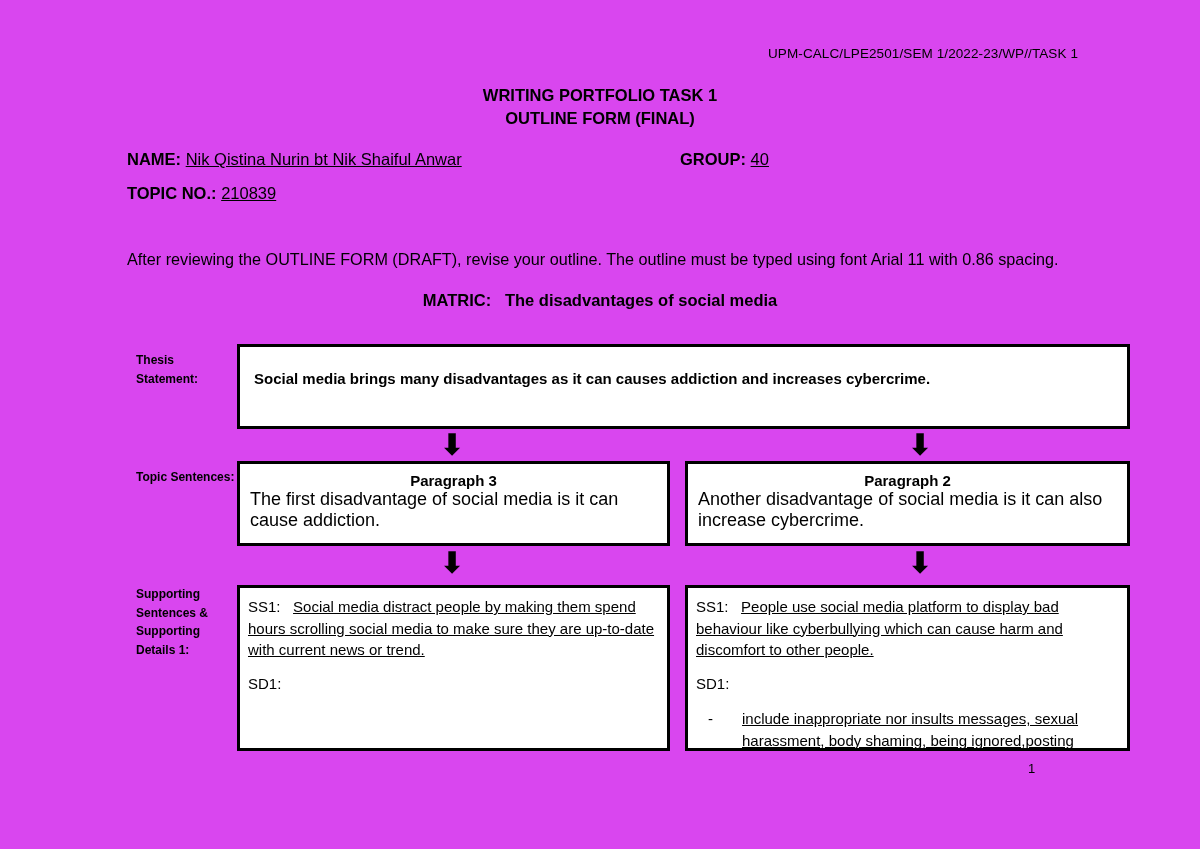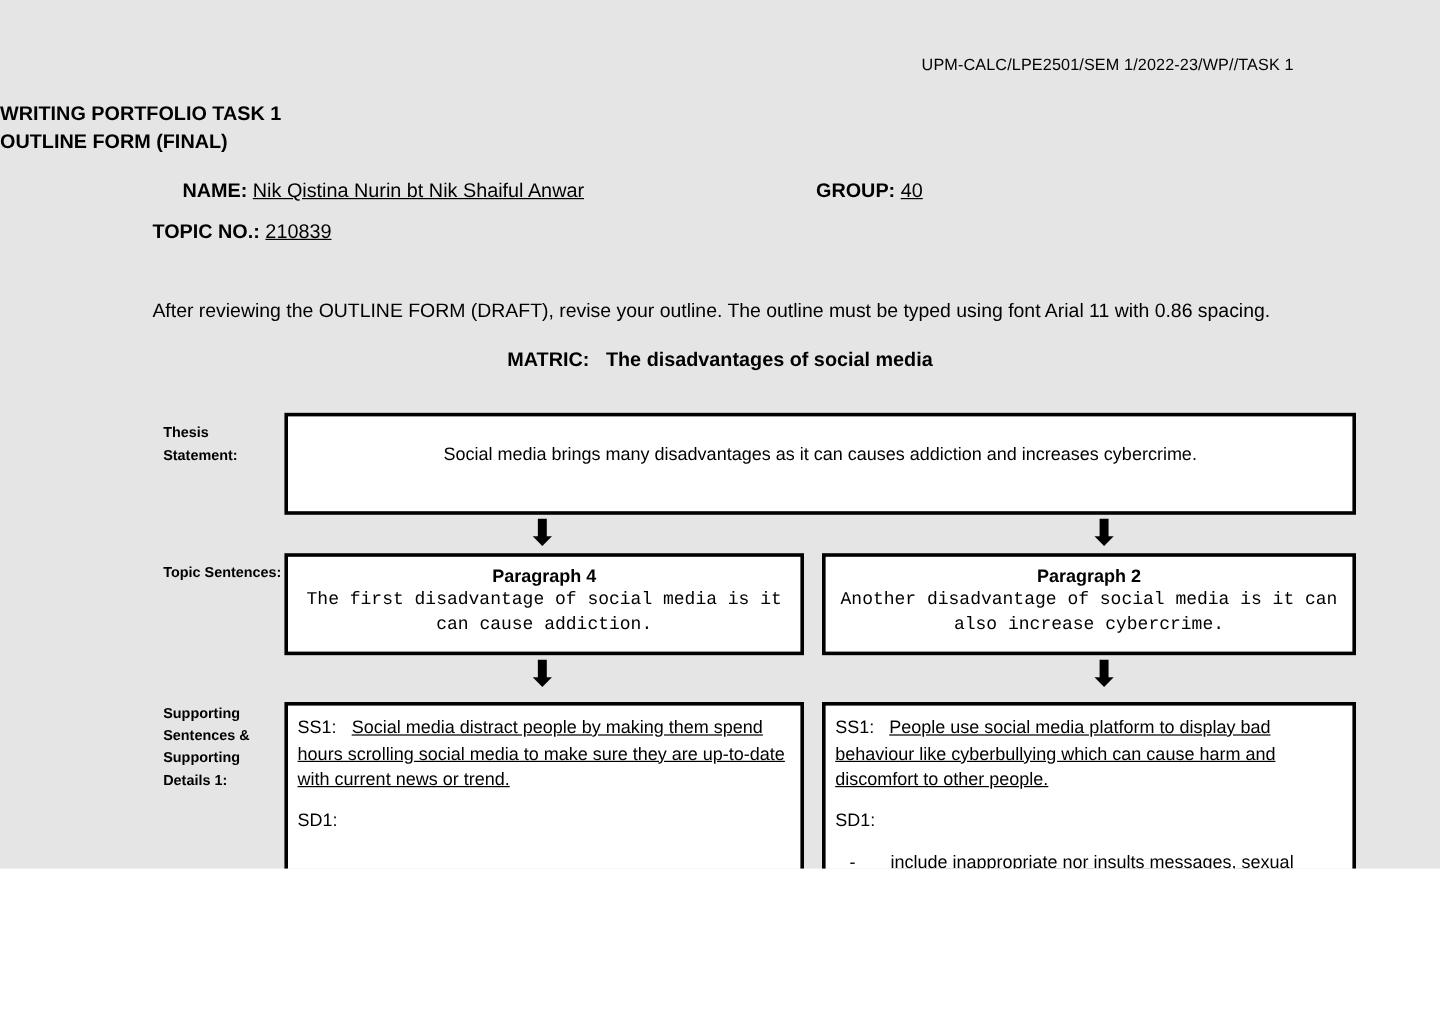--- a/index.html
+++ b/index.html
@@ -7,55 +7,55 @@
     padding: 0;
     background: #ffffff;
   }
   body {
     font-family: "Liberation Sans", sans-serif;
     color: #000000;
   }
   .page {
     position: relative;
     width: 1200px;
-    height: 724px;
-    background: #e5e5e5;
+    height: 849px;
+    background: #d946ef;
     overflow: hidden;
   }
 
   
   .doc-header {
     position: absolute;
     top: 46px;
     right: 122px;
     font-size: 13.5px;
     letter-spacing: 0.1px;
     white-space: nowrap;
   }
 
   
   .title-block {
     position: absolute;
     top: 84px;
     left: 0;
     width: 1200px;
-    text-align: left;
+    text-align: center;
     font-weight: bold;
     font-size: 16.5px;
     line-height: 23px;
   }
 
   
   .field-row {
     position: absolute;
     left: 127px;
     font-size: 16.5px;
     white-space: nowrap;
   }
-  .field-row.name-row { top: 150px; margin-left: 25px; }
+  .field-row.name-row { top: 150px; }
   .field-row.matric-row { top: 184px; }
   .field-label { font-weight: bold; }
   .field-value {
     text-decoration: underline;
     font-weight: normal;
   }
   .group-field {
     position: absolute;
     left: 680px;
     top: 150px;
@@ -106,22 +106,21 @@
     overflow: hidden;
   }
 
   .box-thesis {
     left: 237px;
     top: 344px;
     width: 893px;
     height: 85px;
   }
   .thesis-text {
-    text-align: center;
-    font-weight: normal;
+    font-weight: bold;
     font-size: 15px;
     margin-top: 23px;
     padding: 0 14px;
   }
 
   .box-topic-1 {
     left: 237px;
     top: 461px;
     width: 433px;
     height: 85px;
@@ -132,25 +131,23 @@
     width: 445px;
     height: 85px;
   }
   .para-title {
     text-align: center;
     font-weight: bold;
     font-size: 15px;
     margin-top: 8px;
   }
   .para-body {
-    text-align: center;
-    font-size: 15px;
+    font-size: 18px;
     line-height: 21px;
     padding: 0 10px;
-    font-family: Liberation Mono, monospace;
   }
 
   .box-support-1 {
     left: 237px;
     top: 585px;
     width: 433px;
     height: 166px;
   }
   .box-support-2 {
     left: 685px;
@@ -253,21 +250,21 @@
   <div class="obox box-thesis">
     <div class="thesis-text">Social media brings many disadvantages as it can causes addiction and increases cybercrime.</div>
   </div>
 
   <div class="arrow arrow-a1">⬇</div>
   <div class="arrow arrow-a2">⬇</div>
 
   <div class="row-label label-topic">Topic Sentences:</div>
 
   <div class="obox box-topic-1">
-    <div class="para-title">Paragraph 4</div>
+    <div class="para-title">Paragraph 3</div>
     <div class="para-body">The first disadvantage of social media is it can cause addiction.</div>
   </div>
 
   <div class="obox box-topic-2">
     <div class="para-title">Paragraph 2</div>
     <div class="para-body">Another disadvantage of social media is it can also increase cybercrime.</div>
   </div>
 
   <div class="arrow arrow-b1">⬇</div>
   <div class="arrow arrow-b2">⬇</div>

